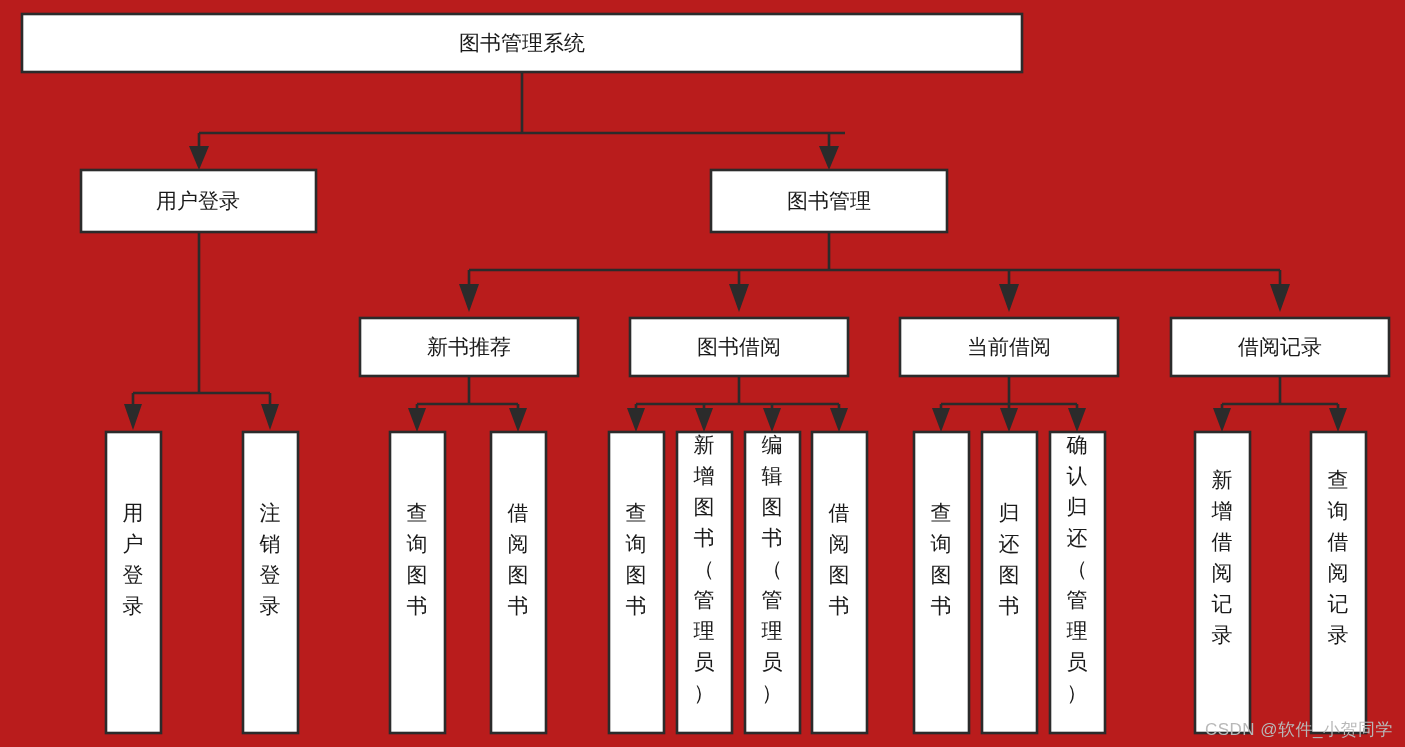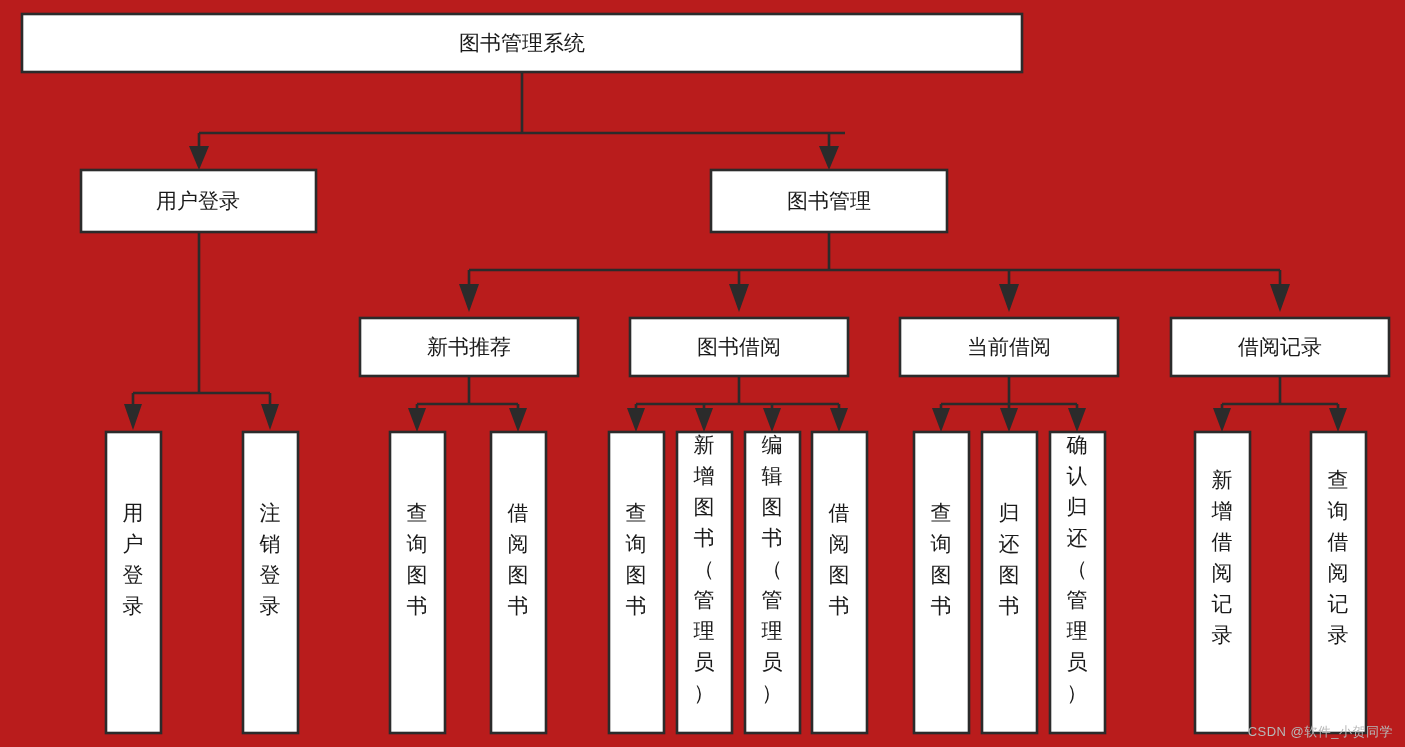--- a/index.html
+++ b/index.html
@@ -52,21 +52,21 @@
     font-family: "Liberation Sans", "DejaVu Sans", sans-serif;
     fill: #1a1a1a;
     font-size: 21px;
     text-anchor: middle;
   }
   .watermark {
     position: absolute;
     right: 12px;
     bottom: 6px;
     font-family: "Liberation Sans", "DejaVu Sans", sans-serif;
-    font-size: 13px;
+    font-size: 17px;
     color: #b8b8b8;
     letter-spacing: 0.5px;
     white-space: nowrap;
     pointer-events: none;
   }
 </style>
 </head>
 <body>
 
 <div id="diagram-root">

